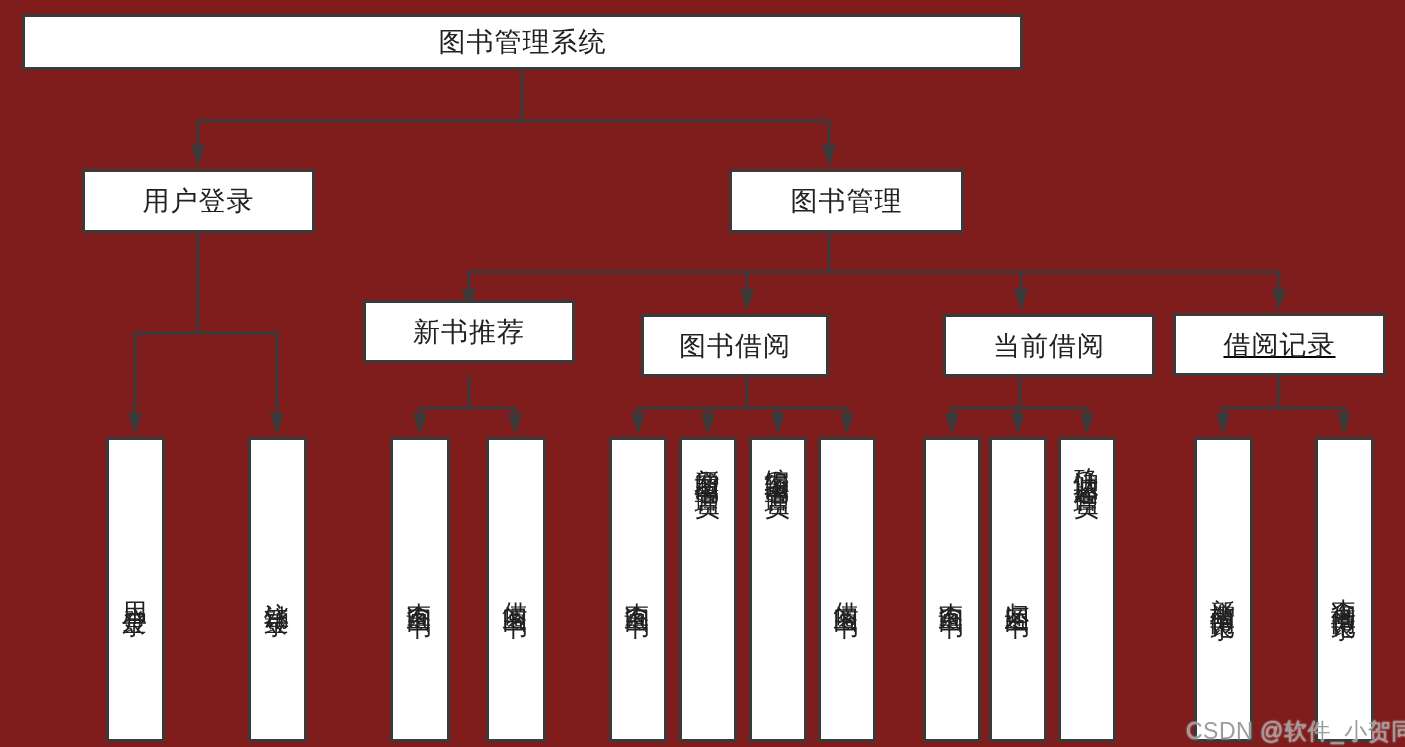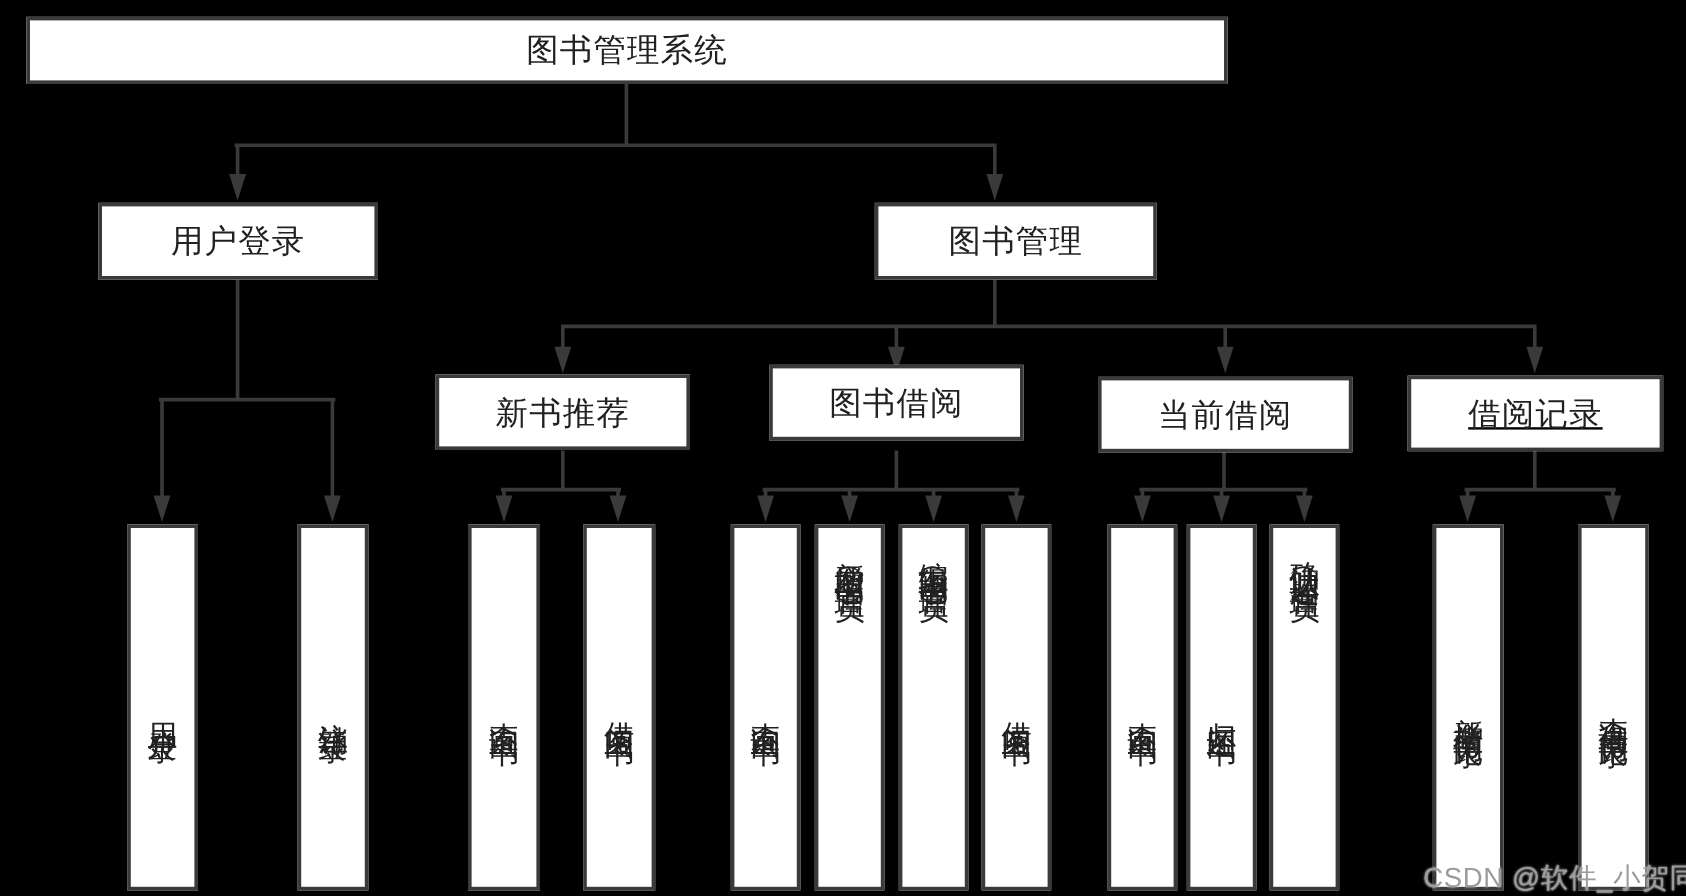--- a/index.html
+++ b/index.html
@@ -1,19 +1,19 @@
 <!DOCTYPE html>
 <html><head>
 <meta charset="utf-8">
 <style>
   html,body{margin:0;padding:0;background:#ffffff;}
   .canvas{
     position:relative;
     width:1405px;height:747px;
-    background:#000000;
+    background:#7f1d1d;
     font-family:"Liberation Sans", sans-serif;
     overflow:hidden;
   }
   .connectors{position:absolute;left:0;top:0;width:1405px;height:747px;z-index:1;}
   .node{
     position:absolute;
     box-sizing:border-box;
     border:3px solid #3a3a3a;
     background:#ffffff;
     display:flex;align-items:center;justify-content:center;
@@ -101,27 +101,27 @@
     <span class="hlabel">图书管理系统</span>
   </div>
 
   <div class="node" style="left:82px;top:169px;width:233px;height:64px;">
     <span class="hlabel">用户登录</span>
   </div>
   <div class="node" style="left:712px;top:169px;width:235px;height:64px;margin-left:17px;">
     <span class="hlabel">图书管理</span>
   </div>
 
-  <div class="node" style="left:363px;top:312px;width:212px;height:63px;">
+  <div class="node" style="left:363px;top:300px;width:212px;height:63px;">
     <span class="hlabel">新书推荐</span>
   </div>
-  <div class="node" style="left:641px;top:304px;width:212px;height:63px;justify-content:center;">
+  <div class="node" style="left:641px;top:314px;width:188px;height:63px;justify-content:center;">
     <span class="hlabel">图书借阅</span>
   </div>
-  <div class="node" style="left:915px;top:314px;width:212px;height:63px;">
+  <div class="node" style="left:943px;top:314px;width:212px;height:63px;">
     <span class="hlabel">当前借阅</span>
   </div>
   <div class="node" style="left:1173px;top:313px;width:213px;height:63px;text-decoration:underline;">
     <span class="hlabel">借阅记录</span>
   </div>
 
   <div class="node leaf" style="left:106px;top:437px;width:59px;height:305px;">
     <span class="vtext">用户登录</span>
   </div>
   <div class="node leaf" style="left:248px;top:437px;width:59px;height:305px;">

